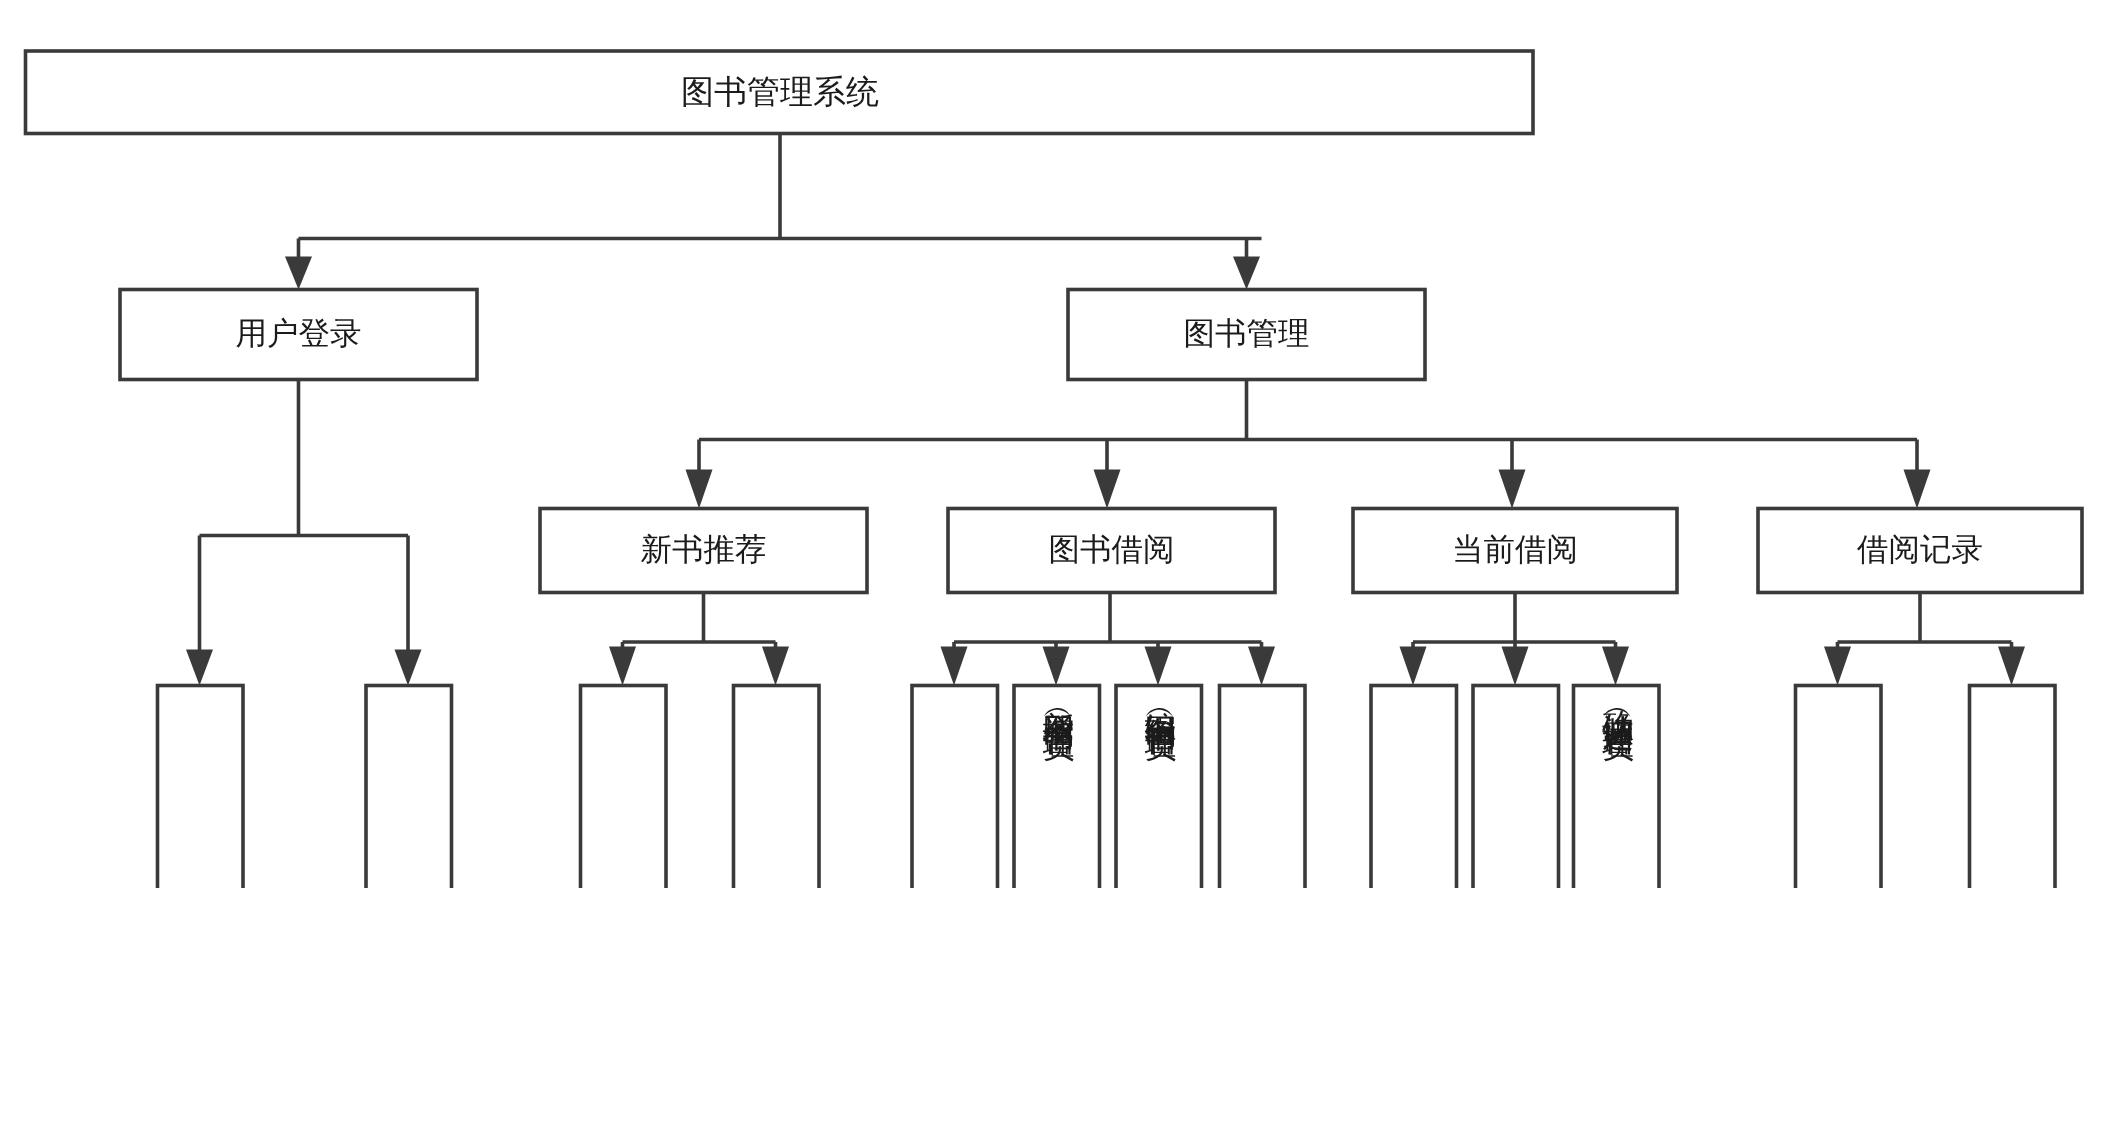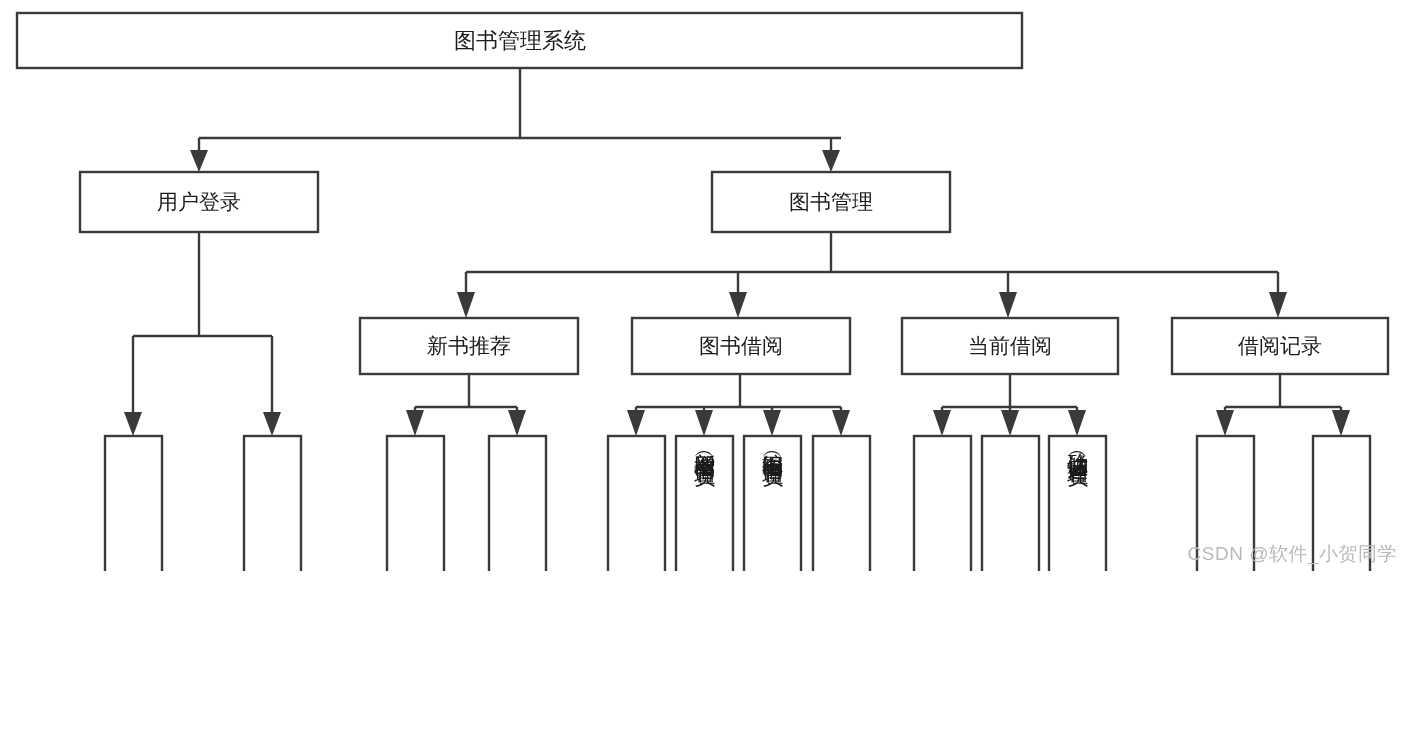--- a/index.html
+++ b/index.html
@@ -10,20 +10,21 @@
   }
   body {
     font-family: "Liberation Sans", "DejaVu Sans", sans-serif;
   }
   #diagram-root {
     position: relative;
     width: 1405px;
     height: 571px;
     background: #ffffff;
     overflow: hidden;
+    margin-top: 21px;
   }
   svg#tree-svg {
     position: absolute;
     left: 0;
     top: 0;
     width: 1405px;
     height: 747px;
     display: block;
   }
   .node-box {
@@ -243,14 +244,13 @@
     <span class="leaf-label">确认归还（管理员）</span>
   </div>
 
   <div class="leaf-label-wrap" style="left:1197px; top:436px; width:57px; height:298px;">
     <span class="leaf-label">新增借阅记录</span>
   </div>
   <div class="leaf-label-wrap" style="left:1313px; top:436px; width:57px; height:298px;">
     <span class="leaf-label">查询借阅记录</span>
   </div>
 
-  <div class="watermark">CSDN @软件_小贺同学</div>
 </div>
 
 </body></html>

